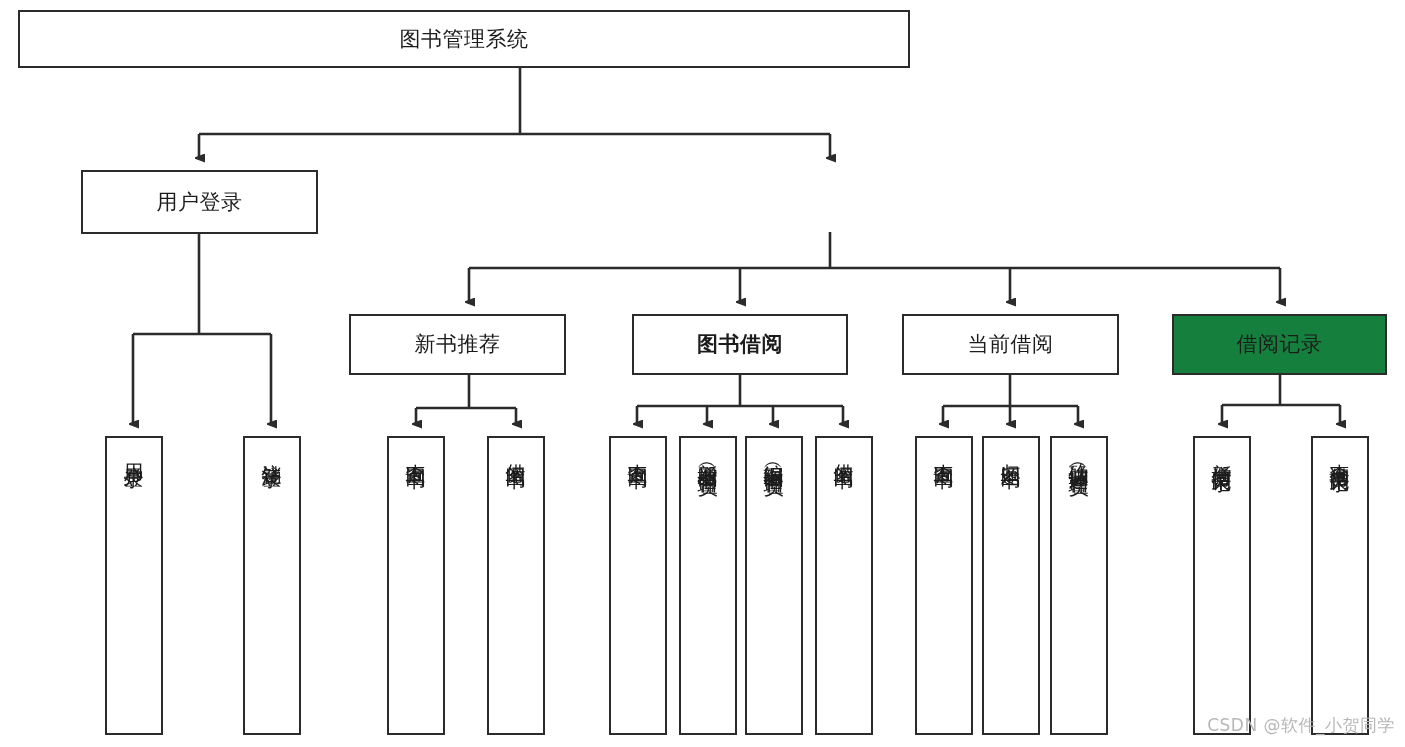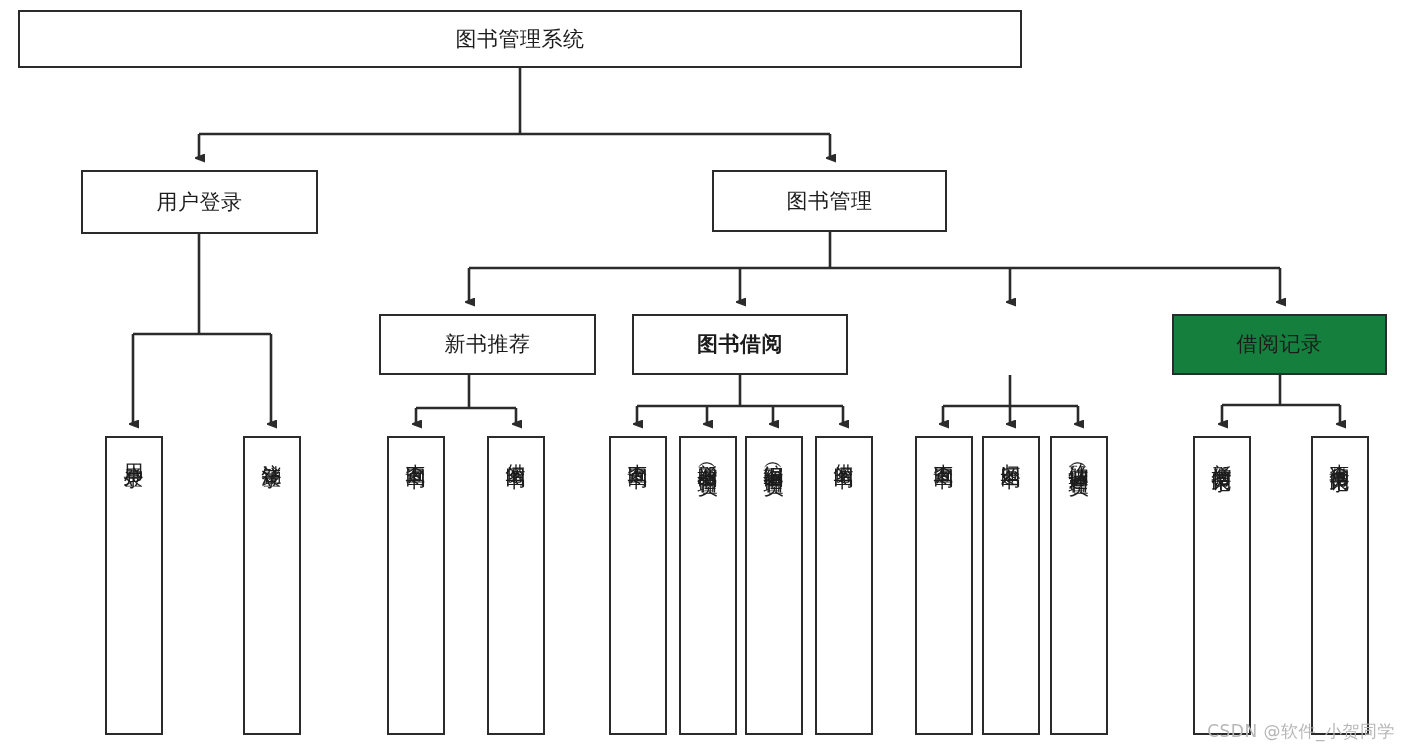--- a/index.html
+++ b/index.html
@@ -47,21 +47,21 @@
     writing-mode:vertical-rl;
     text-orientation:upright;
     font-size:20px;
     letter-spacing:2px;
     line-height:1.1;
     white-space:normal;
   }
   #watermark{
     position:absolute;
     right:10px;
-    bottom:4px;
+    bottom:10px;
     font-size:17px;
     color:#b7b7b7;
     z-index:5;
     white-space:nowrap;
     letter-spacing:0.5px;
   }
 </style>
 </head>
 <body>
 
@@ -110,36 +110,36 @@
       <path d="M1010,406 L1010,424" marker-end="url(#arrow)"></path>
       <path d="M1078,406 L1078,424" marker-end="url(#arrow)"></path>
 
       <path d="M1280,375 L1280,405"></path>
       <path d="M1222,405 L1340,405"></path>
       <path d="M1222,405 L1222,424" marker-end="url(#arrow)"></path>
       <path d="M1340,405 L1340,424" marker-end="url(#arrow)"></path>
     </g>
   </svg>
 
-  <div class="node" style="left: 18px; top: 10px; width: 1004px; height: 58px; border-color: rgb(43, 43, 43); background: rgb(255, 255, 255);">
+  <div class="node" style="left: 18px; top: 10px; width: 892px; height: 58px; border-color: rgb(43, 43, 43); background: rgb(255, 255, 255);">
     <span class="lbl" style="color: rgb(28, 28, 28);">图书管理系统</span>
   </div>
 
   <div class="node" style="left: 81px; top: 170px; width: 237px; height: 64px; border-color: rgb(43, 43, 43); background: rgb(255, 255, 255);">
     <span class="lbl" style="color: rgb(28, 28, 28);">用户登录</span>
   </div>
-  <div class="node" style="left: 712px; top: 170px; width: 235px; height: 62px; border-color: rgb(43, 43, 43); background: rgb(255, 255, 255);">
-    <span class="lbl" style="color: rgb(28, 28, 28);">图书管理</span>
-  </div>
 
-  <div class="node" style="left: 379px; top: 314px; width: 217px; height: 61px; border-color: rgb(43, 43, 43); background: rgb(255, 255, 255);">
+  <div class="node" style="left: 349px; top: 314px; width: 217px; height: 61px; border-color: rgb(43, 43, 43); background: rgb(255, 255, 255);">
     <span class="lbl" style="color: rgb(28, 28, 28);">新书推荐</span>
   </div>
   <div class="node" style="left: 632px; top: 314px; width: 216px; height: 61px; border-color: rgb(43, 43, 43); background: rgb(255, 255, 255);">
     <span class="lbl" style="color: rgb(28, 28, 28); font-weight: bold;">图书借阅</span>
+  </div>
+  <div class="node" style="left: 902px; top: 314px; width: 217px; height: 61px; border-color: rgb(43, 43, 43); background: rgb(255, 255, 255);">
+    <span class="lbl" style="color: rgb(28, 28, 28);">当前借阅</span>
   </div>
   <div class="node" style="left: 1172px; top: 314px; width: 215px; height: 61px; border-color: rgb(43, 43, 43); background: #15803d;">
     <span class="lbl" style="color: rgb(28, 28, 28);">借阅记录</span>
   </div>
 
   <div class="node leaf" style="left: 105px; top: 436px; width: 58px; height: 299px; border-color: rgb(43, 43, 43); background: rgb(255, 255, 255);">
     <span class="lbl" style="color: rgb(28, 28, 28);">用户登录</span>
   </div>
   <div class="node leaf" style="left: 243px; top: 436px; width: 58px; height: 299px; border-color: rgb(43, 43, 43); background: rgb(255, 255, 255);">
     <span class="lbl" style="color: rgb(28, 28, 28);">注销登录</span>

